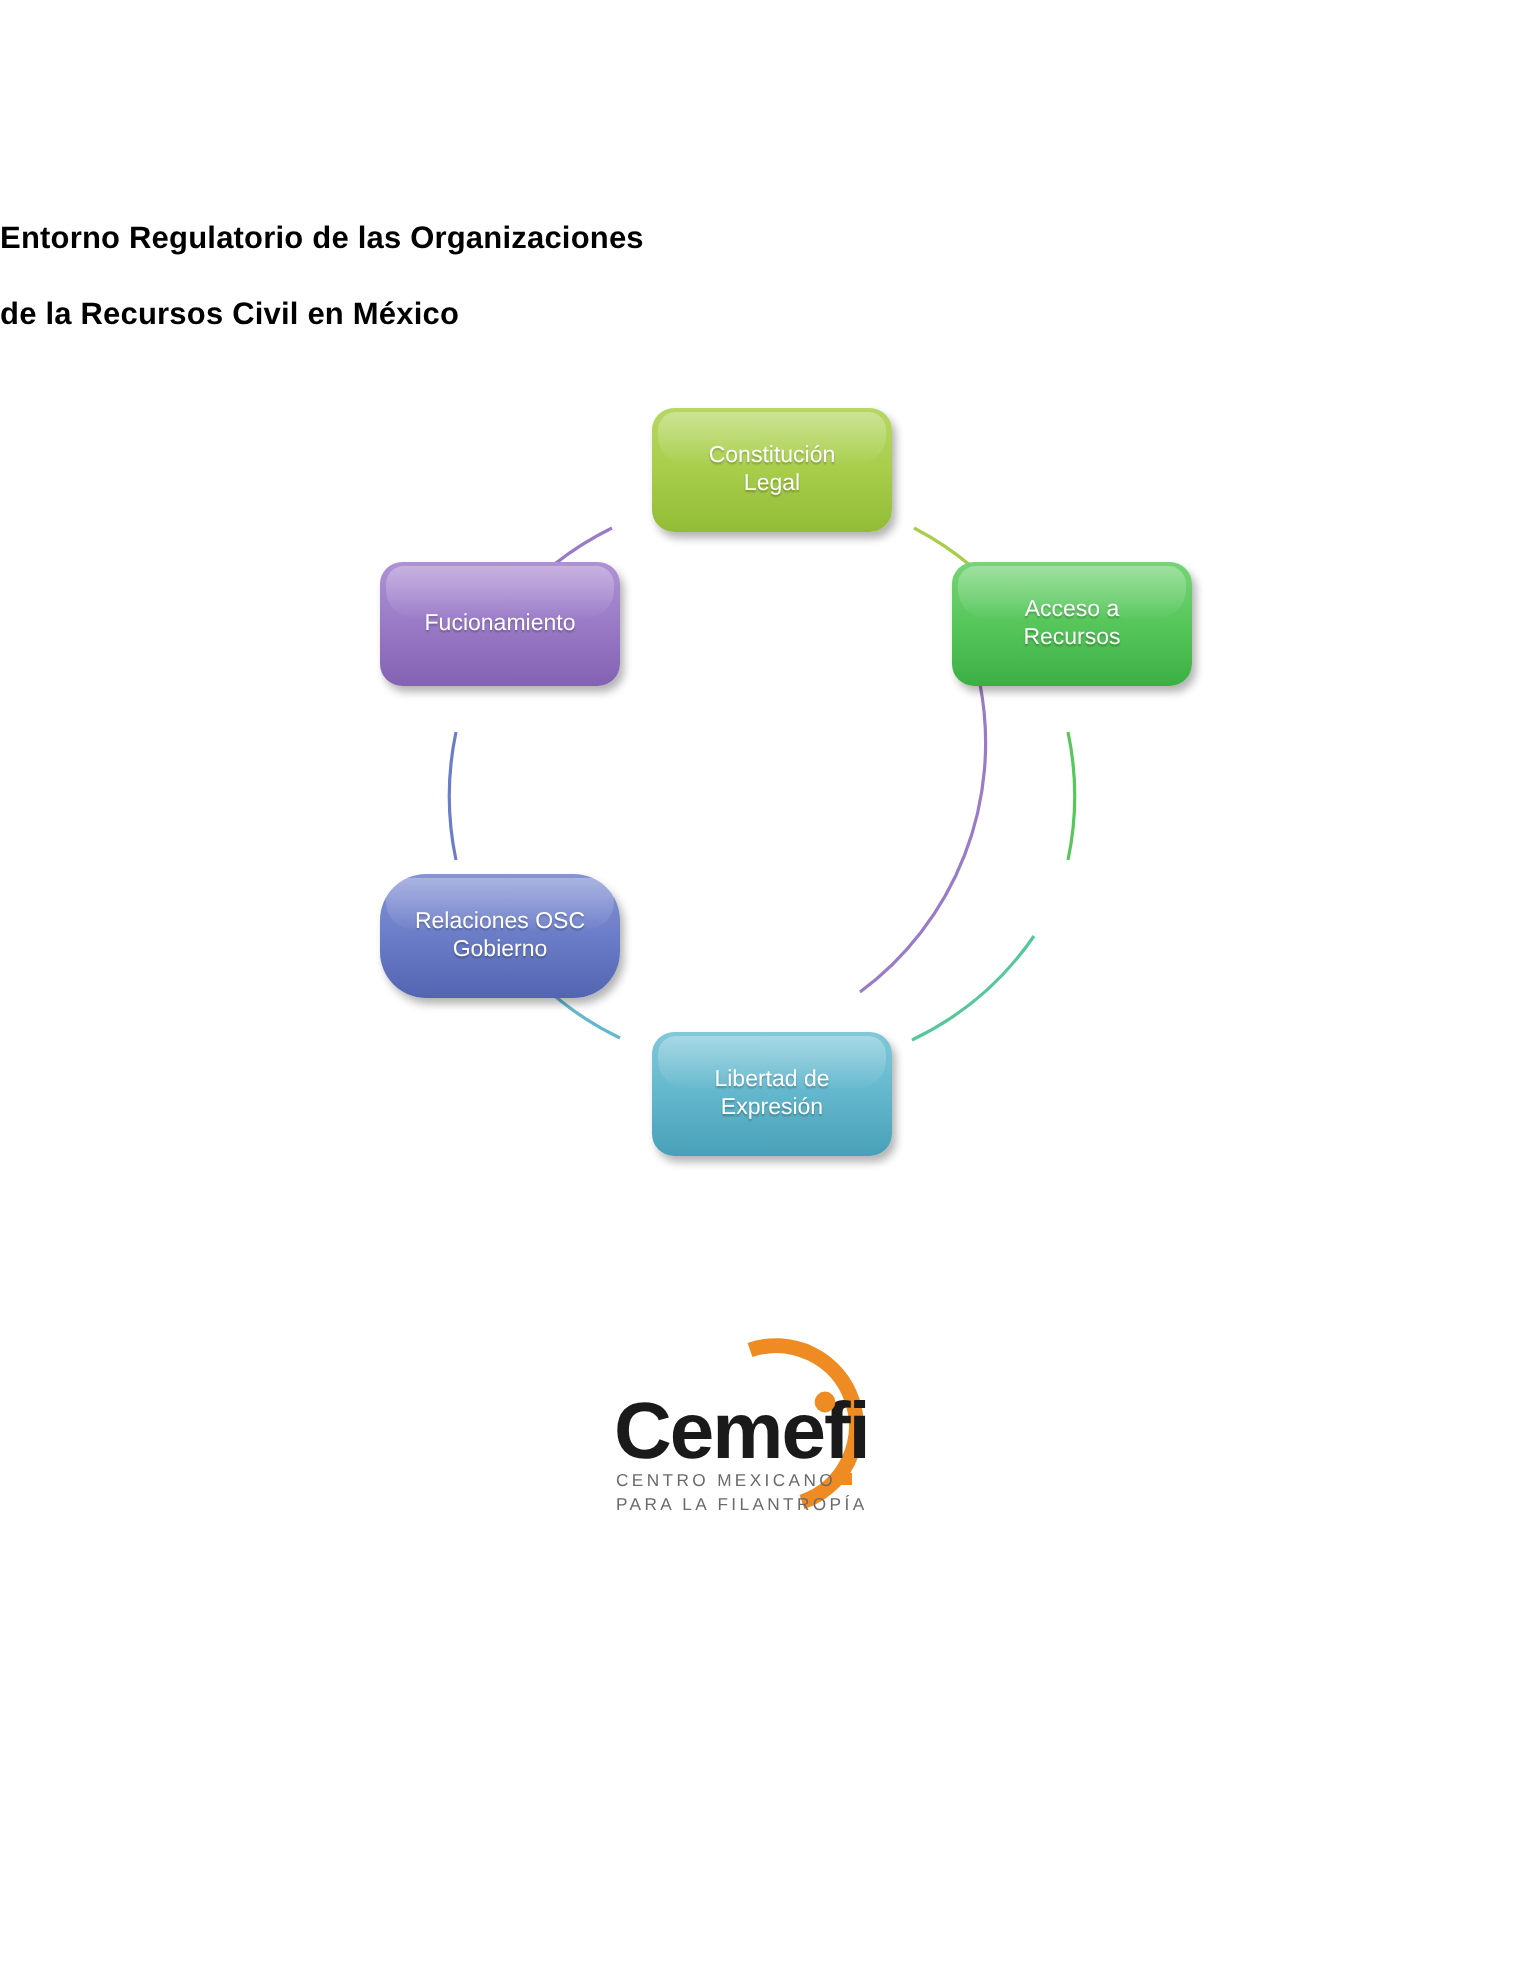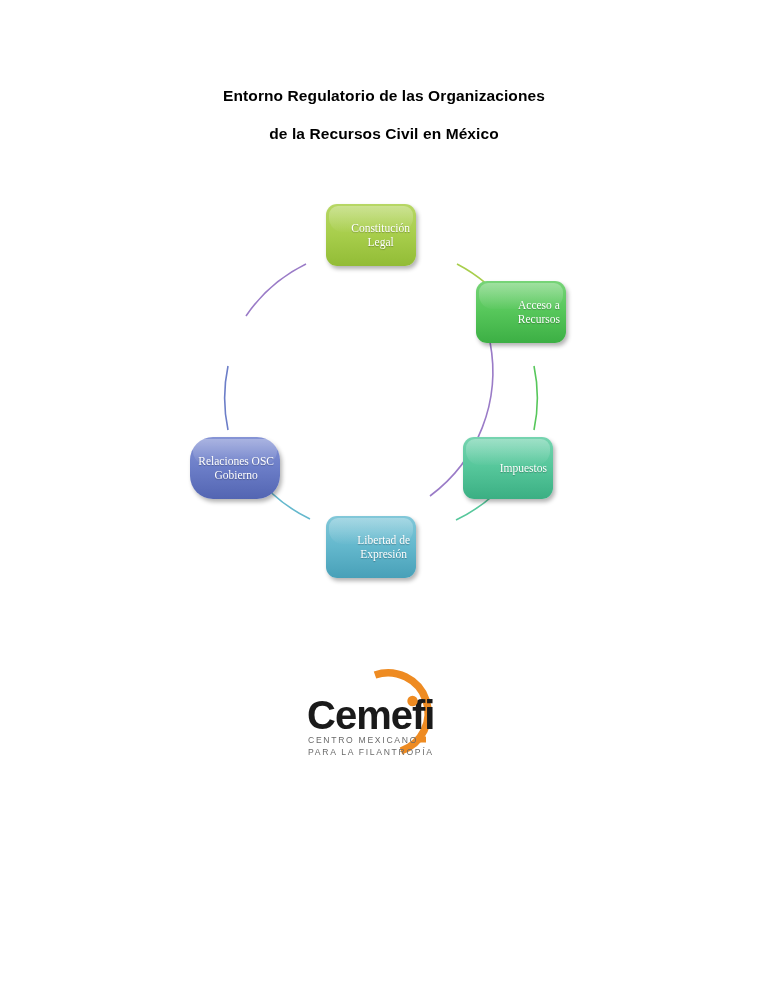--- a/index.html
+++ b/index.html
@@ -18,24 +18,24 @@
   
   .page {
     position: absolute;
     inset: 0;
     background: #ffffff;
   }
 
   
   .doc-title {
     position: absolute;
-    top: 67px;
+    top: 91px;
     left: 0;
     width: 768px;
-    text-align: center;
+    text-align: left;
     font-size: 15.5px;
     font-weight: bold;
     color: #000000;
     line-height: 38px;
     letter-spacing: 0.1px;
   }
   .doc-title .line {
     display: block;
   }
 
@@ -50,32 +50,32 @@
   .diagram svg.arcs {
     position: absolute;
     left: 0;
     top: 0;
     width: 420px;
     height: 420px;
   }
 
   .node {
     position: absolute;
-    width: 90px;
+    width: 120px;
     height: 62px;
     border-radius: 11px;
     box-sizing: border-box;
     display: flex;
     align-items: center;
-    justify-content: flex-end;
+    justify-content: center;
     text-align: center;
     color: #ffffff;
     font-size: 11.5px;
     line-height: 14.5px;
-    font-family: Liberation Serif, serif;
+    font-family: Liberation Sans, sans-serif;
     text-shadow: 0 1px 1px rgba(0,0,0,0.28);
     box-shadow: 2px 3px 4px rgba(0,0,0,0.30);
     z-index: 3;
   }
   .node .label {
     padding: 0 6px;
     display: block;
   }
   
   .node::before {
@@ -142,32 +142,32 @@
     </svg>
 
     <div class="node n0" style="background:linear-gradient(to bottom,#B7D765 0%,#A8CE4C 48%,#92BC36 100%);">
       <span class="label"><span>Constitución</span><br><span>Legal</span></span>
     </div>
 
     <div class="node n1" style="background:linear-gradient(to bottom,#77D478 0%,#57C75B 48%,#3CAF44 100%);">
       <span class="label"><span>Acceso a</span><br><span>Recursos</span></span>
     </div>
 
-    <div class="node n2" style="background:linear-gradient(to bottom,#76D4B0 0%,#56C79B 48%,#3BAF83 100%);">
-      <span class="label">Impuestos</span>
-    </div>
 
     <div class="node n3" style="background:linear-gradient(to bottom,#82C8D9 0%,#64B8CD 48%,#48A0B8 100%);">
       <span class="label"><span>Libertad de</span><br><span>Expresión</span></span>
     </div>
 
     <div class="node n4" style="background:linear-gradient(to bottom,#8694D5 0%,#6C7EC8 48%,#5365B2 100%);">
       <span class="label"><span>Relaciones OSC</span><br><span>Gobierno</span></span>
     </div>
 
+    <div class="node n5" style="background:linear-gradient(to bottom,#AF92D4 0%,#9A7BC7 48%,#8462B3 100%);">
+      <span class="label">Fucionamiento</span>
+    </div>
 
   </div>
 
   <div class="logo">
     <svg viewBox="0 0 160 100">
 
       <path d="M 96 88 A 38 38 0 1 0 70 12" fill="none" stroke="#EE8B22" stroke-width="7.5" stroke-linecap="butt"></path>
 
       <text x="2" y="66" font-family="'Liberation Sans', sans-serif" font-size="40" font-weight="bold" fill="#1A1A1A" letter-spacing="-1">Cemefi</text>
 

